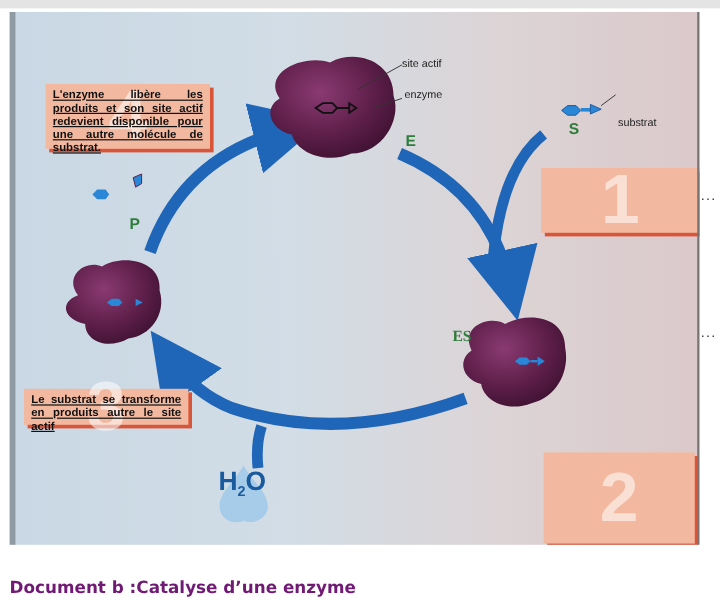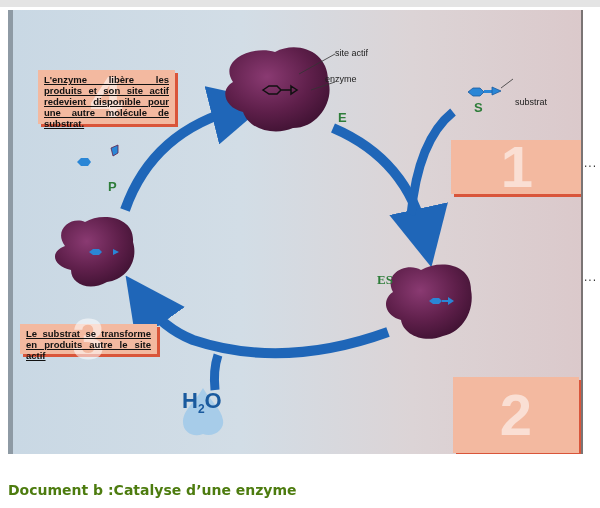--- a/index.html
+++ b/index.html
@@ -40,21 +40,21 @@
     .label-box .txt { position: relative; z-index: 1; text-decoration: underline; }
     .letter {
       position: absolute; color: #2e7d3a; font-weight: bold; font-size: 13px;
     }
     .annot {
       position: absolute; color: #222; font-size: 9px;
     }
     .caption {
       position: absolute; left: 8px; top: 482px;
       font-family: "DejaVu Sans", sans-serif; font-weight: bold;
-      font-size: 14px; color: #4d7c0f;
+      font-size: 14px; color: #701a75;
     }
     .dots { position: absolute; color: #333; font-size: 12px; letter-spacing: 1px; }
     .h2o {
       position: absolute; left: 182px; top: 388px; color: #1a5a9e; font-weight: bold; font-size: 22px;
     }
     .h2o sub { font-size: 12px; }
   </style>
 </head>
 <body>
 
@@ -117,21 +117,21 @@
       <path d="M64,152 l4,-4 h7 l3,4 l-3,4 h-7 Z" fill="#2a86d6"></path>
       <path d="M98,138 l7,-3 v8 l-5,3 Z" fill="#2a86d6" stroke="#5e1f4a" stroke-width="0.8"></path>
     </g>
 
     <g>
       <path d="M190,378 C182,392 170,400 170,412 C170,422 180,428 190,424 C200,428 212,420 210,410 C208,398 198,392 190,378 Z" fill="#9cc8ea" opacity="0.8"></path>
     </g>
   </svg>
 
   <span class="annot" style="left:322px; top:38px;">site actif</span>
-  <span class="annot" style="left:312px; top:64px;">enzyme</span>
+  <span class="annot" style="left:324px; top:64px;">enzyme</span>
   <span class="annot" style="left:502px; top:60px;margin-top:27px;">substrat</span>
 
   <span class="letter" style="left:325px; top:100px;">E</span>
   <span class="letter" style="left:461px; top:90px;">S</span>
   <span class="letter" style="left:364px; top:262px;font-family:Liberation Serif, serif;">ES</span>
   <span class="letter" style="left:95px; top:169px;">P</span>
 
   <div class="label-box" style="left:25px; top:60px; width:137px; height:54px;">
     <span class="num">4</span>
     <span class="txt">L'enzyme libère les produits et son site actif redevient disponible pour une autre molécule de substrat.</span>

